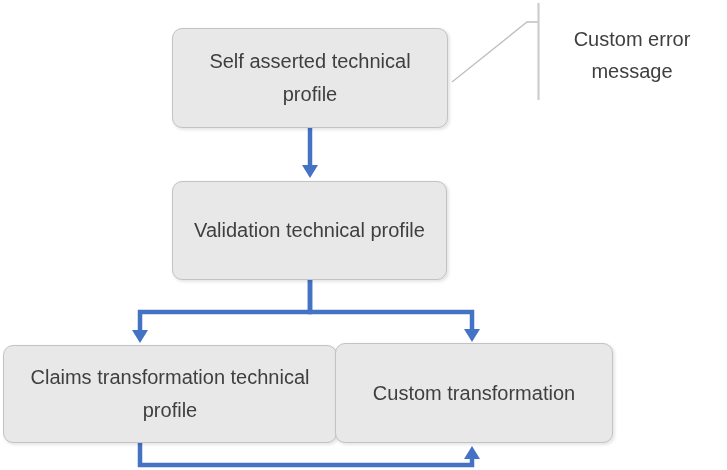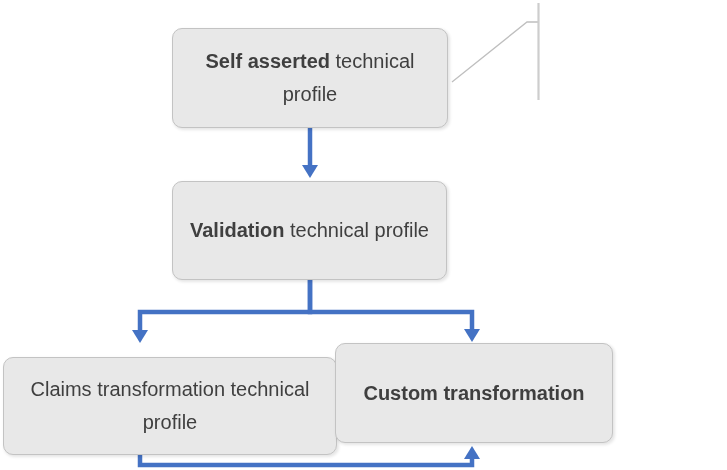--- a/index.html
+++ b/index.html
@@ -60,24 +60,24 @@
     box-shadow: 1.5px 1.5px 3px rgba(0,0,0,0.10);
     display: flex;
     align-items: center;
     justify-content: center;
     text-align: center;
     color: var(--text);
     font-size: 20px;
     line-height: 33px;
     padding: 0 12px;
   }
-  .node .b { font-weight: bold; margin-top: 12px; }
+  .node .b { font-weight: normal; margin-top: 12px; }
   #node-self-asserted        { left: 172px; top: 28px;  width: 276px; height: 100px; }
   #node-validation           { left: 172px; top: 181px; width: 275px; height: 99px;  }
-  #node-claims-tp            { left: 3px;   top: 345px; width: 334px; height: 98px; margin-top: 12px;  }
+  #node-claims-tp            { left: 3px;   top: 345px; width: 334px; height: 98px;  }
   #node-claims-transform     { left: 335px; top: 343px; width: 278px; height: 100px; }
   .callout-label {
     position: absolute;
     left: 542px;
     top: 23px;
     width: 180px;
     text-align: center;
     color: var(--text);
     font-size: 20px;
     line-height: 32px;
@@ -115,14 +115,15 @@
   </div>
 
   <div class="node" id="node-claims-tp">
     <div><span class="b"></span><span>Claims transformation technical profile</span></div>
   </div>
 
   <div class="node" id="node-claims-transform">
     <div><span class="b">Custom transformation</span><span></span></div>
   </div>
 
+  <div class="callout-label">Custom error message</div>
 
 </div>
 
 </body></html>

